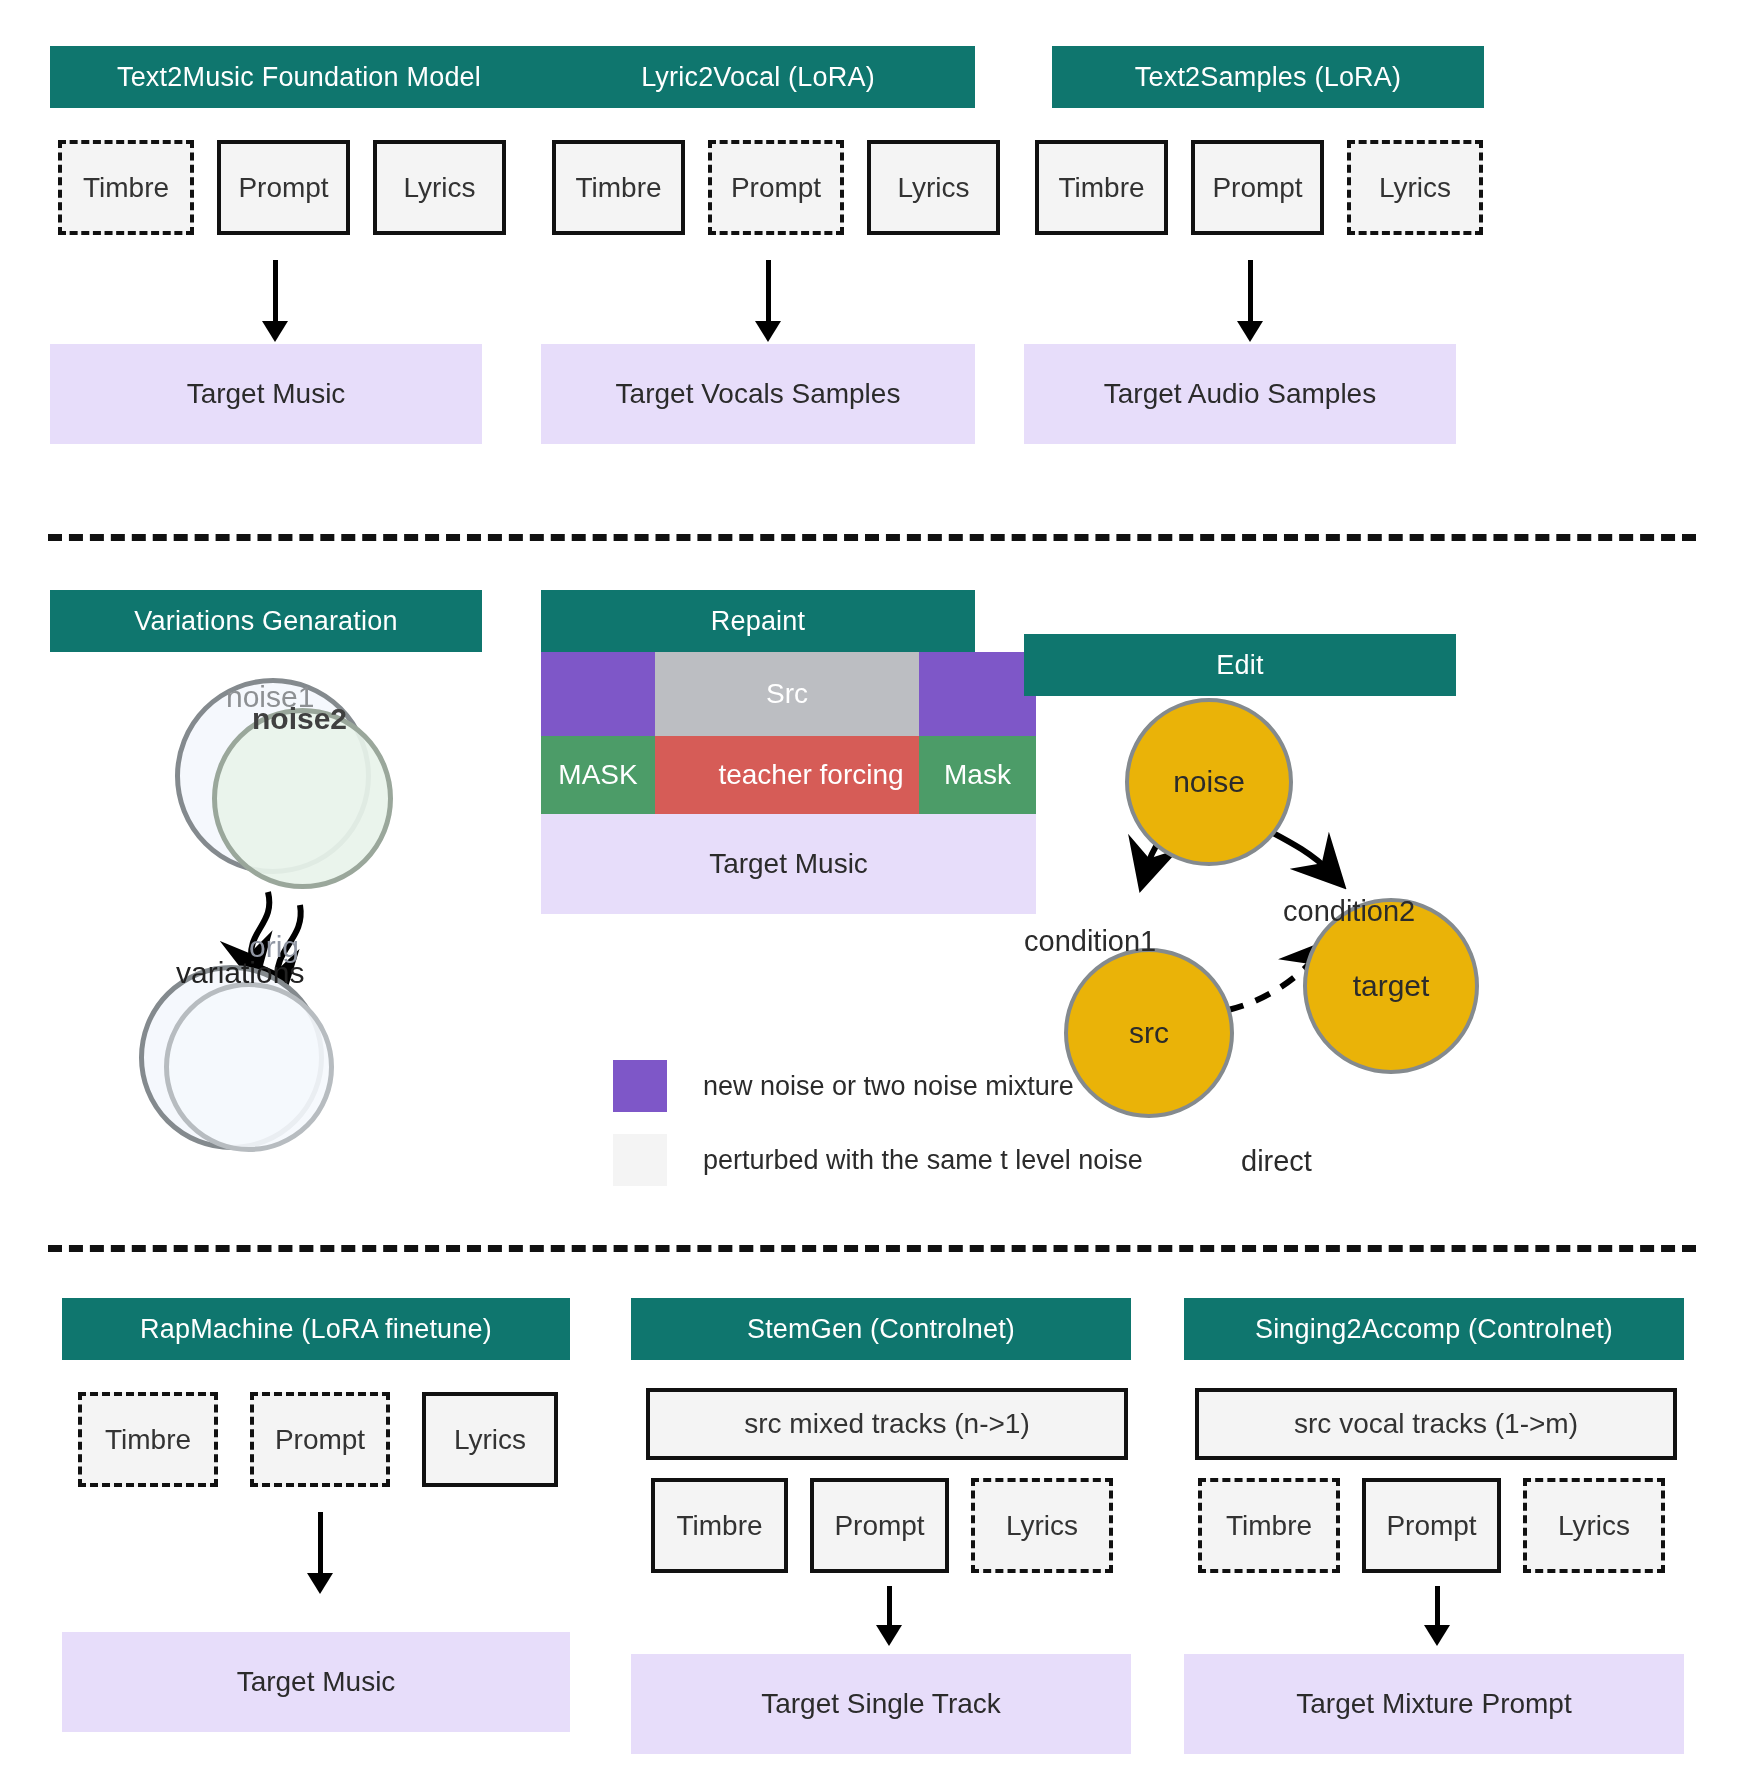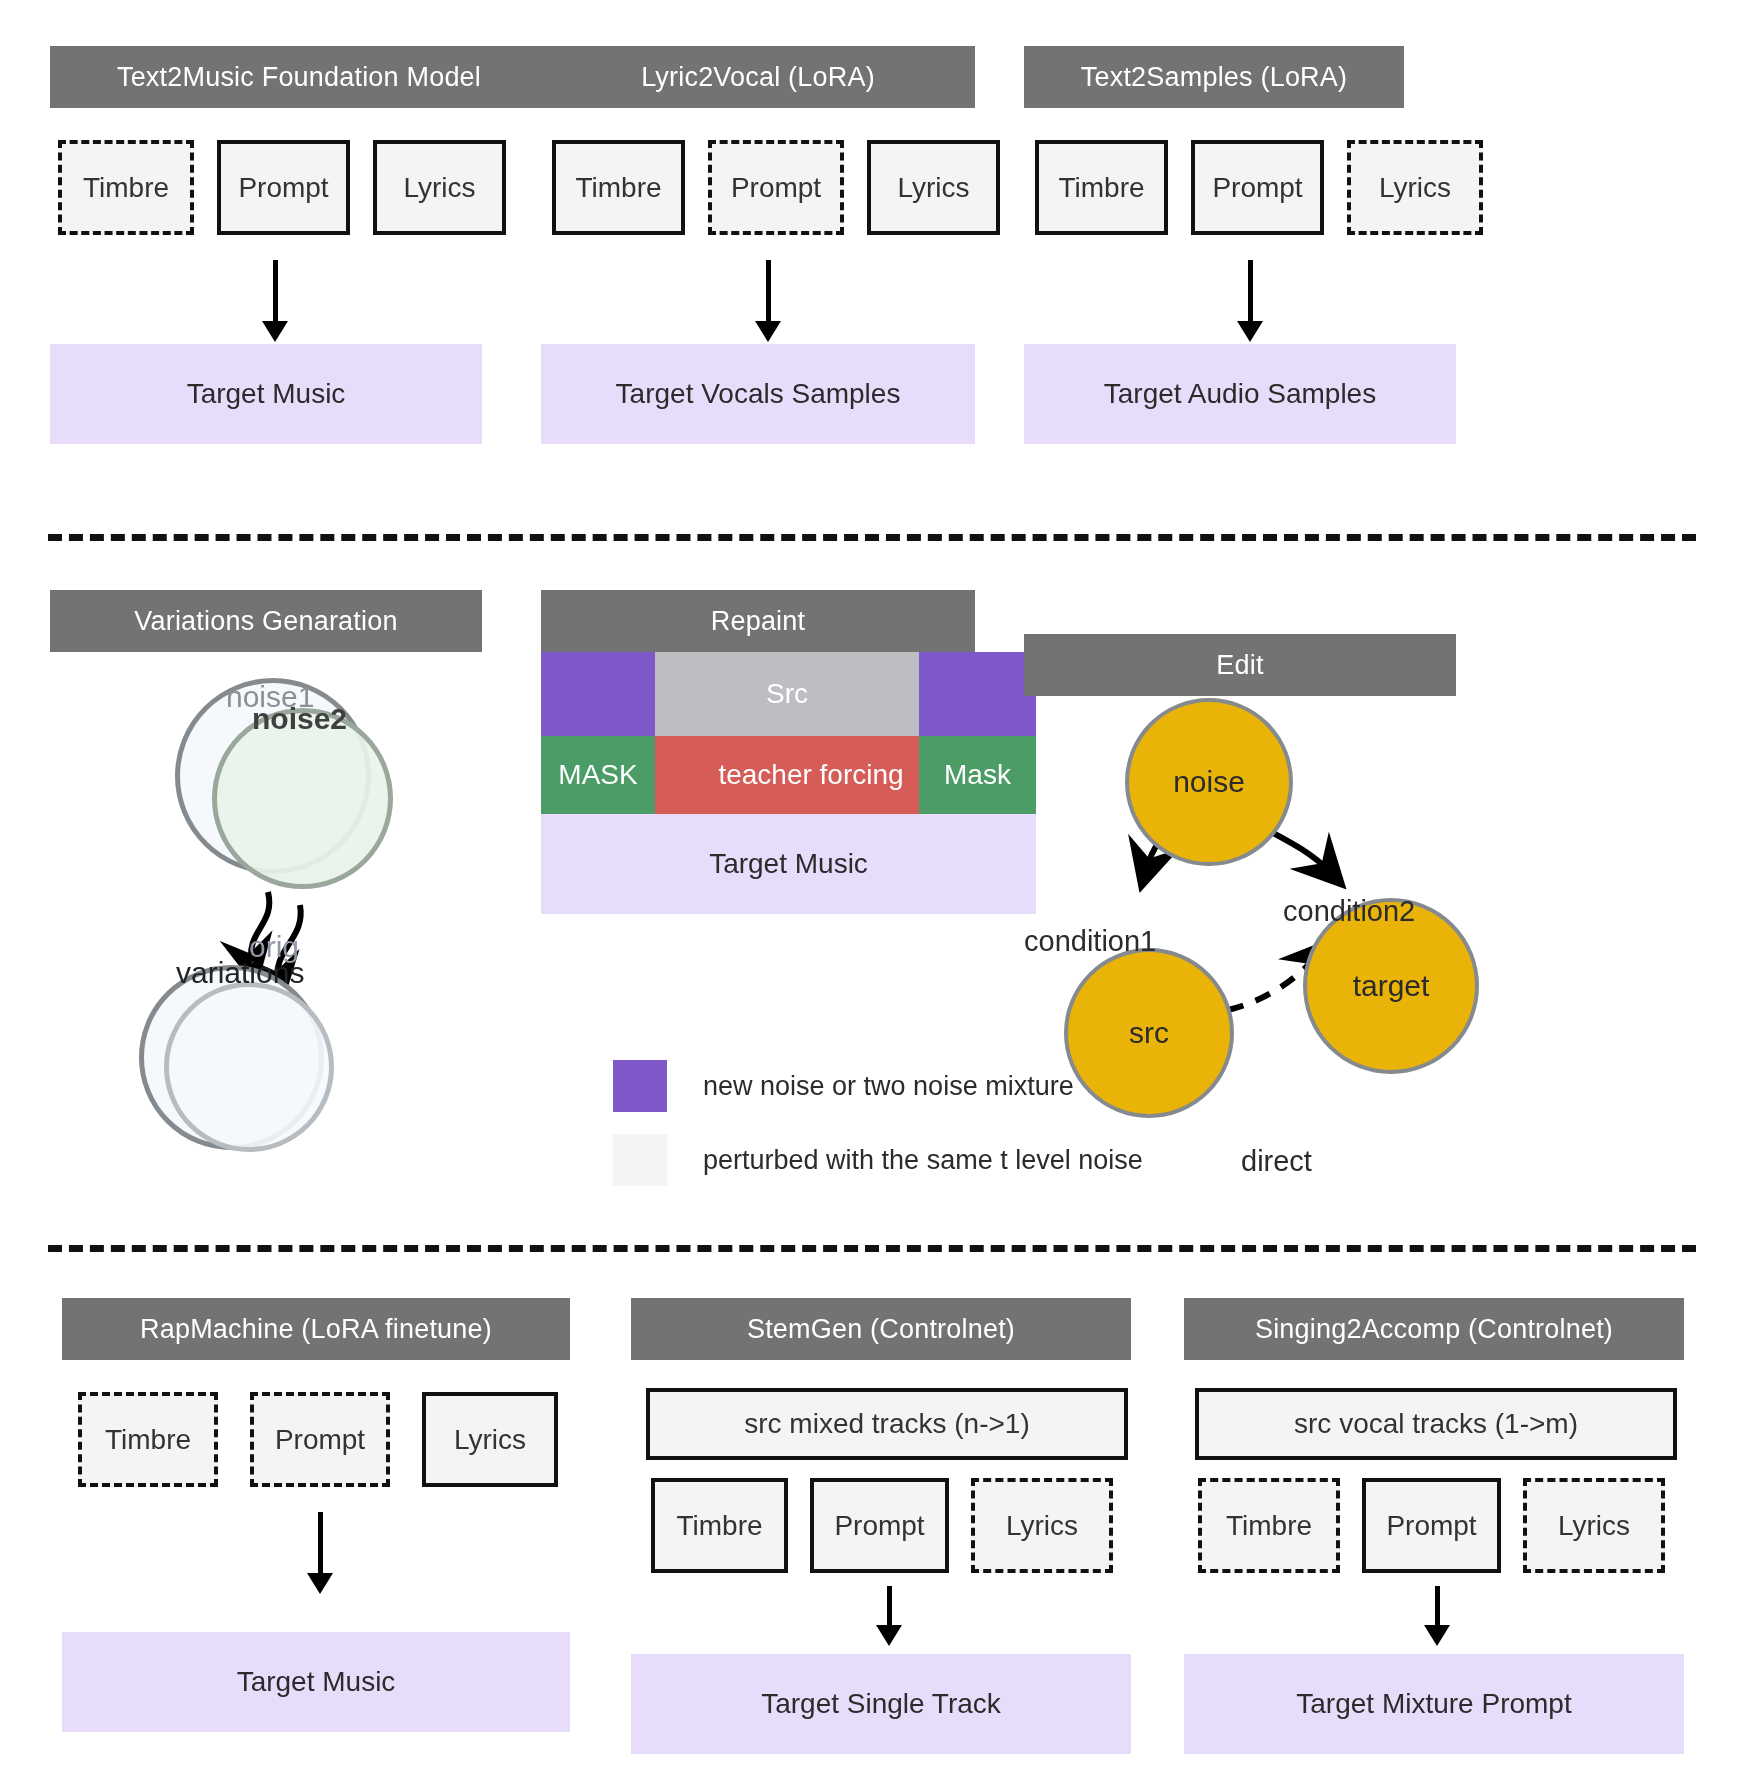--- a/index.html
+++ b/index.html
@@ -19,21 +19,21 @@
     position: absolute;
     left: 0; top: 0;
     width: 1744px;
     height: 1786px;
   }
   .panel {
     position: absolute;
     width: 498px;
   }
   .panel-title {
-    background: #737373;
+    background: #0f766e;
     color: #ffffff;
     font-size: 27px;
     height: 62px;
     line-height: 62px;
     text-align: center;
     letter-spacing: 0.2px;
     white-space: nowrap;
     overflow: hidden;
   }
 
@@ -210,21 +210,21 @@
     <div class="chip dashed" style="width:136px;">Prompt</div>
     <div class="chip" style="width:133px;">Lyrics</div>
   </div>
   <div class="arrow-down" style="left:753px; top:260px; height:82px;">
     <div class="shaft" style="height:62px;"></div>
     <div class="head" style="top:61px;"></div>
   </div>
   <div class="target-box" style="left:541px; top:344px; width:434px;">Target Vocals Samples</div>
 
   <div class="panel" style="left:1024px; top:46px;">
-    <div class="panel-title" style="width:380px;">Text2Samples (LoRA)</div>
+    <div class="panel-title" style="width:432px;margin-left:28px;">Text2Samples (LoRA)</div>
   </div>
   <div class="chip-row" style="left:1035px; top:140px; gap:23px;">
     <div class="chip" style="width:133px;">Timbre</div>
     <div class="chip" style="width:133px;">Prompt</div>
     <div class="chip dashed" style="width:136px;">Lyrics</div>
   </div>
   <div class="arrow-down" style="left:1235px; top:260px; height:82px;">
     <div class="shaft" style="height:62px;"></div>
     <div class="head" style="top:61px;"></div>
   </div>

